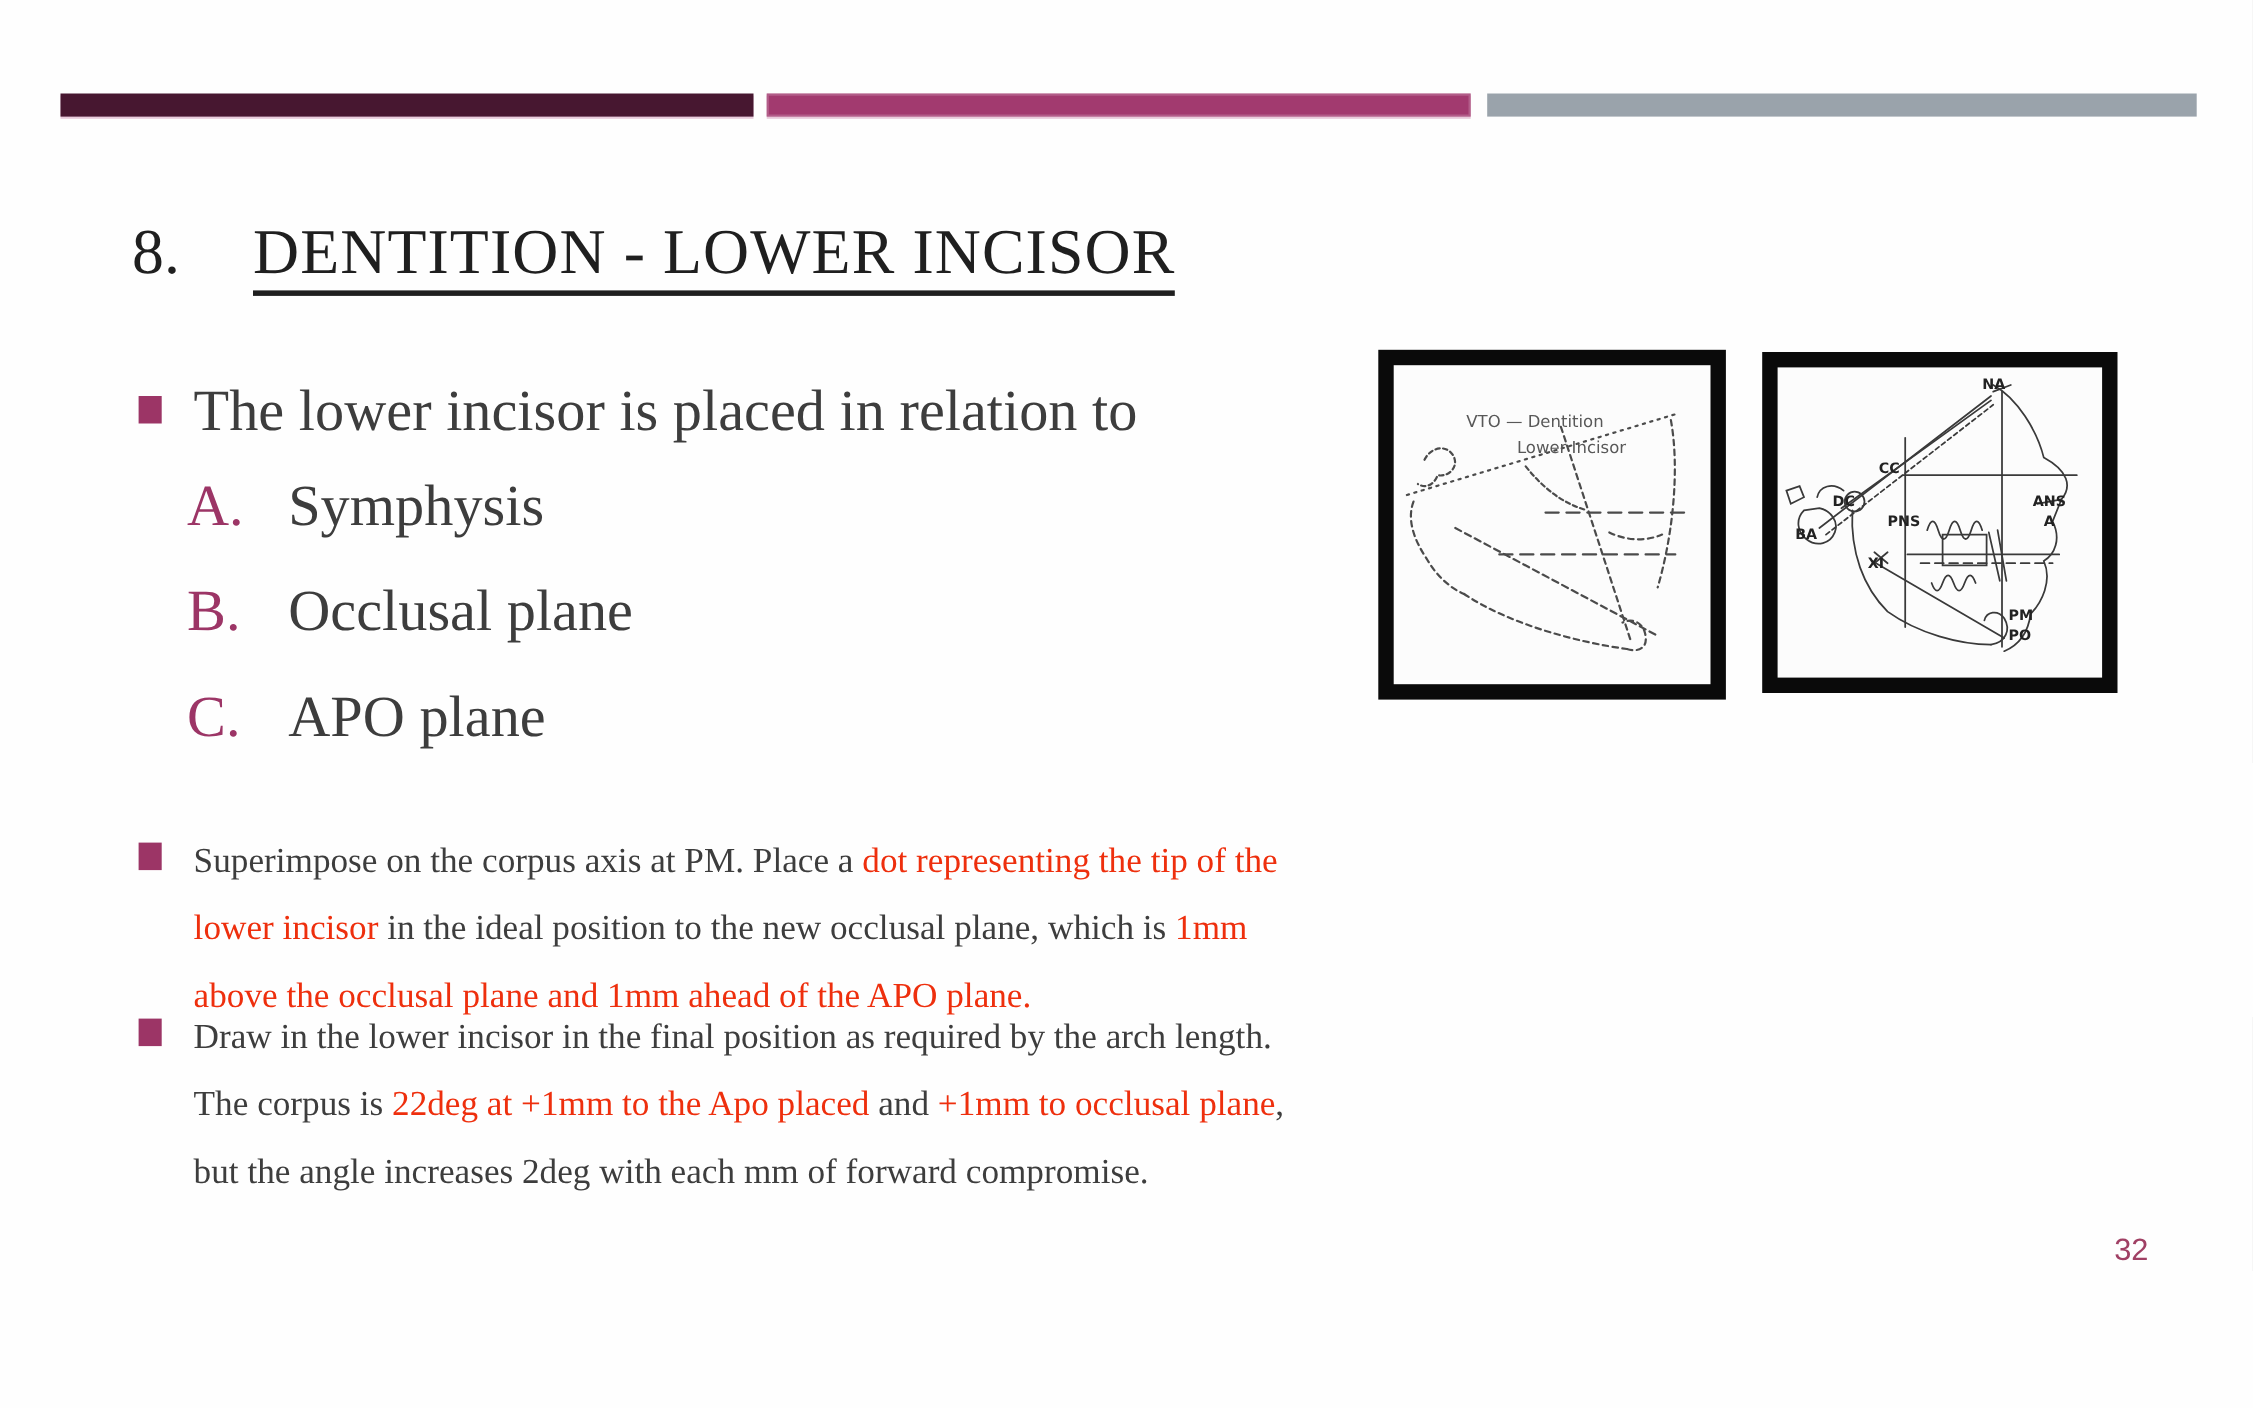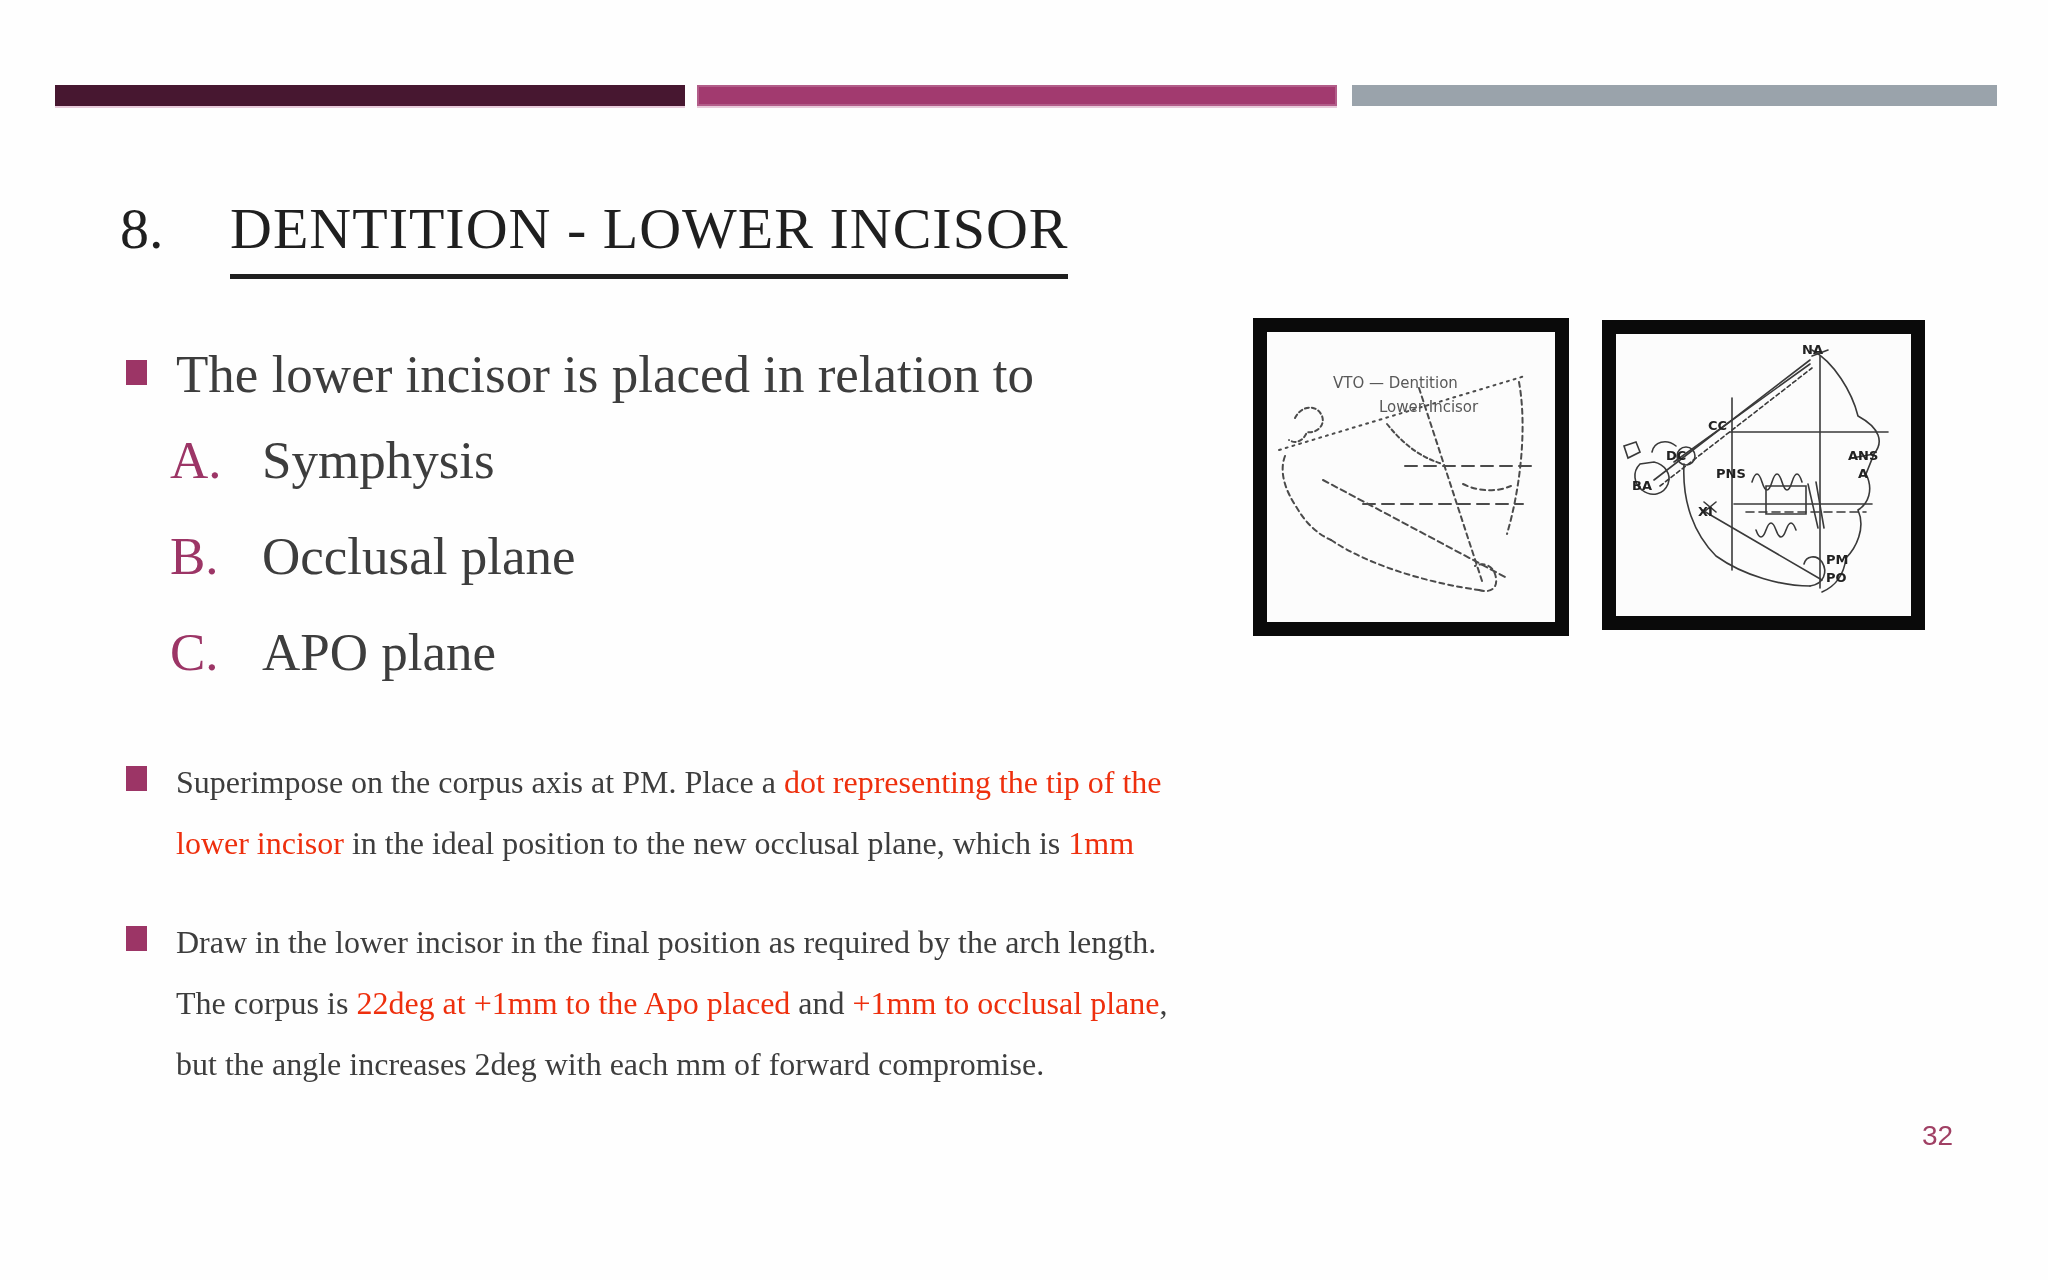--- a/index.html
+++ b/index.html
@@ -8,21 +8,21 @@
     font-family:"Liberation Serif", serif;overflow:hidden;
   }
   
   .bar{position:absolute;top:85px;height:21px;}
   .bar1{left:55px;width:630px;background:#471730;box-shadow:0 2px 0 rgba(214,160,190,.55);}
   .bar2{left:697px;width:640px;background:#a23a6f;box-shadow:0 2px 0 rgba(214,160,190,.55), inset 0 0 0 2px rgba(255,255,255,.18);}
   .bar3{left:1352px;width:645px;background:#9aa3ab;}
   
   .heading{position:absolute;left:120px;top:196px;display:flex;color:#1f1f1f;font-size:58px;line-height:66px;}
   .h-num{width:110px;}
-  .h-title{border-bottom:5px solid #1f1f1f;padding-bottom:12px;letter-spacing:1px;}
+  .h-title{border-bottom:5px solid #1f1f1f;padding-bottom:2px;letter-spacing:1px;}
   
   .sq{flex:0 0 auto;width:21px;height:25px;background:#9c3566;margin-top:16px;}
   .row{position:absolute;display:flex;gap:29px;color:#3d3d3d;}
   .intro{left:126px;top:344px;font-size:53px;line-height:60px;}
   
   .sublist{position:absolute;left:170px;top:430px;font-size:53px;line-height:60px;color:#3d3d3d;}
   .subrow{display:flex;margin-bottom:36px;}
   .letter{width:92px;color:#9c3566;}
   
   .para{font-size:32px;line-height:61px;}
@@ -132,20 +132,21 @@
       <text class="lbl" x="210" y="230">PM</text>
       <text class="lbl" x="210" y="248">PO</text>
     </svg>
   </div>
 
   <div class="row para p2">
     <span class="sq"></span>
     <div class="lines">
       <div class="line"><span class="seg-dark">Superimpose on the corpus axis at PM. Place a </span><span class="seg-red">dot representing the tip of the</span></div>
       <div class="line"><span class="seg-red">lower incisor</span><span class="seg-dark"> in the ideal position to the new occlusal plane, which is </span><span class="seg-red">1mm</span></div>
+      <div class="line"><span class="seg-red">above the occlusal plane and 1mm ahead of the APO plane.</span></div>
     </div>
   </div>
 
   <div class="row para p3">
     <span class="sq"></span>
     <div class="lines">
       <div class="line"><span class="seg-dark">Draw in the lower incisor in the final position as required by the arch length.</span></div>
       <div class="line"><span class="seg-dark">The corpus is </span><span class="seg-red">22deg at +1mm to the Apo placed</span><span class="seg-dark"> and </span><span class="seg-red">+1mm to occlusal plane</span><span class="seg-dark">,</span></div>
       <div class="line"><span class="seg-dark">but the angle increases 2deg with each mm of forward compromise.</span></div>
     </div>

